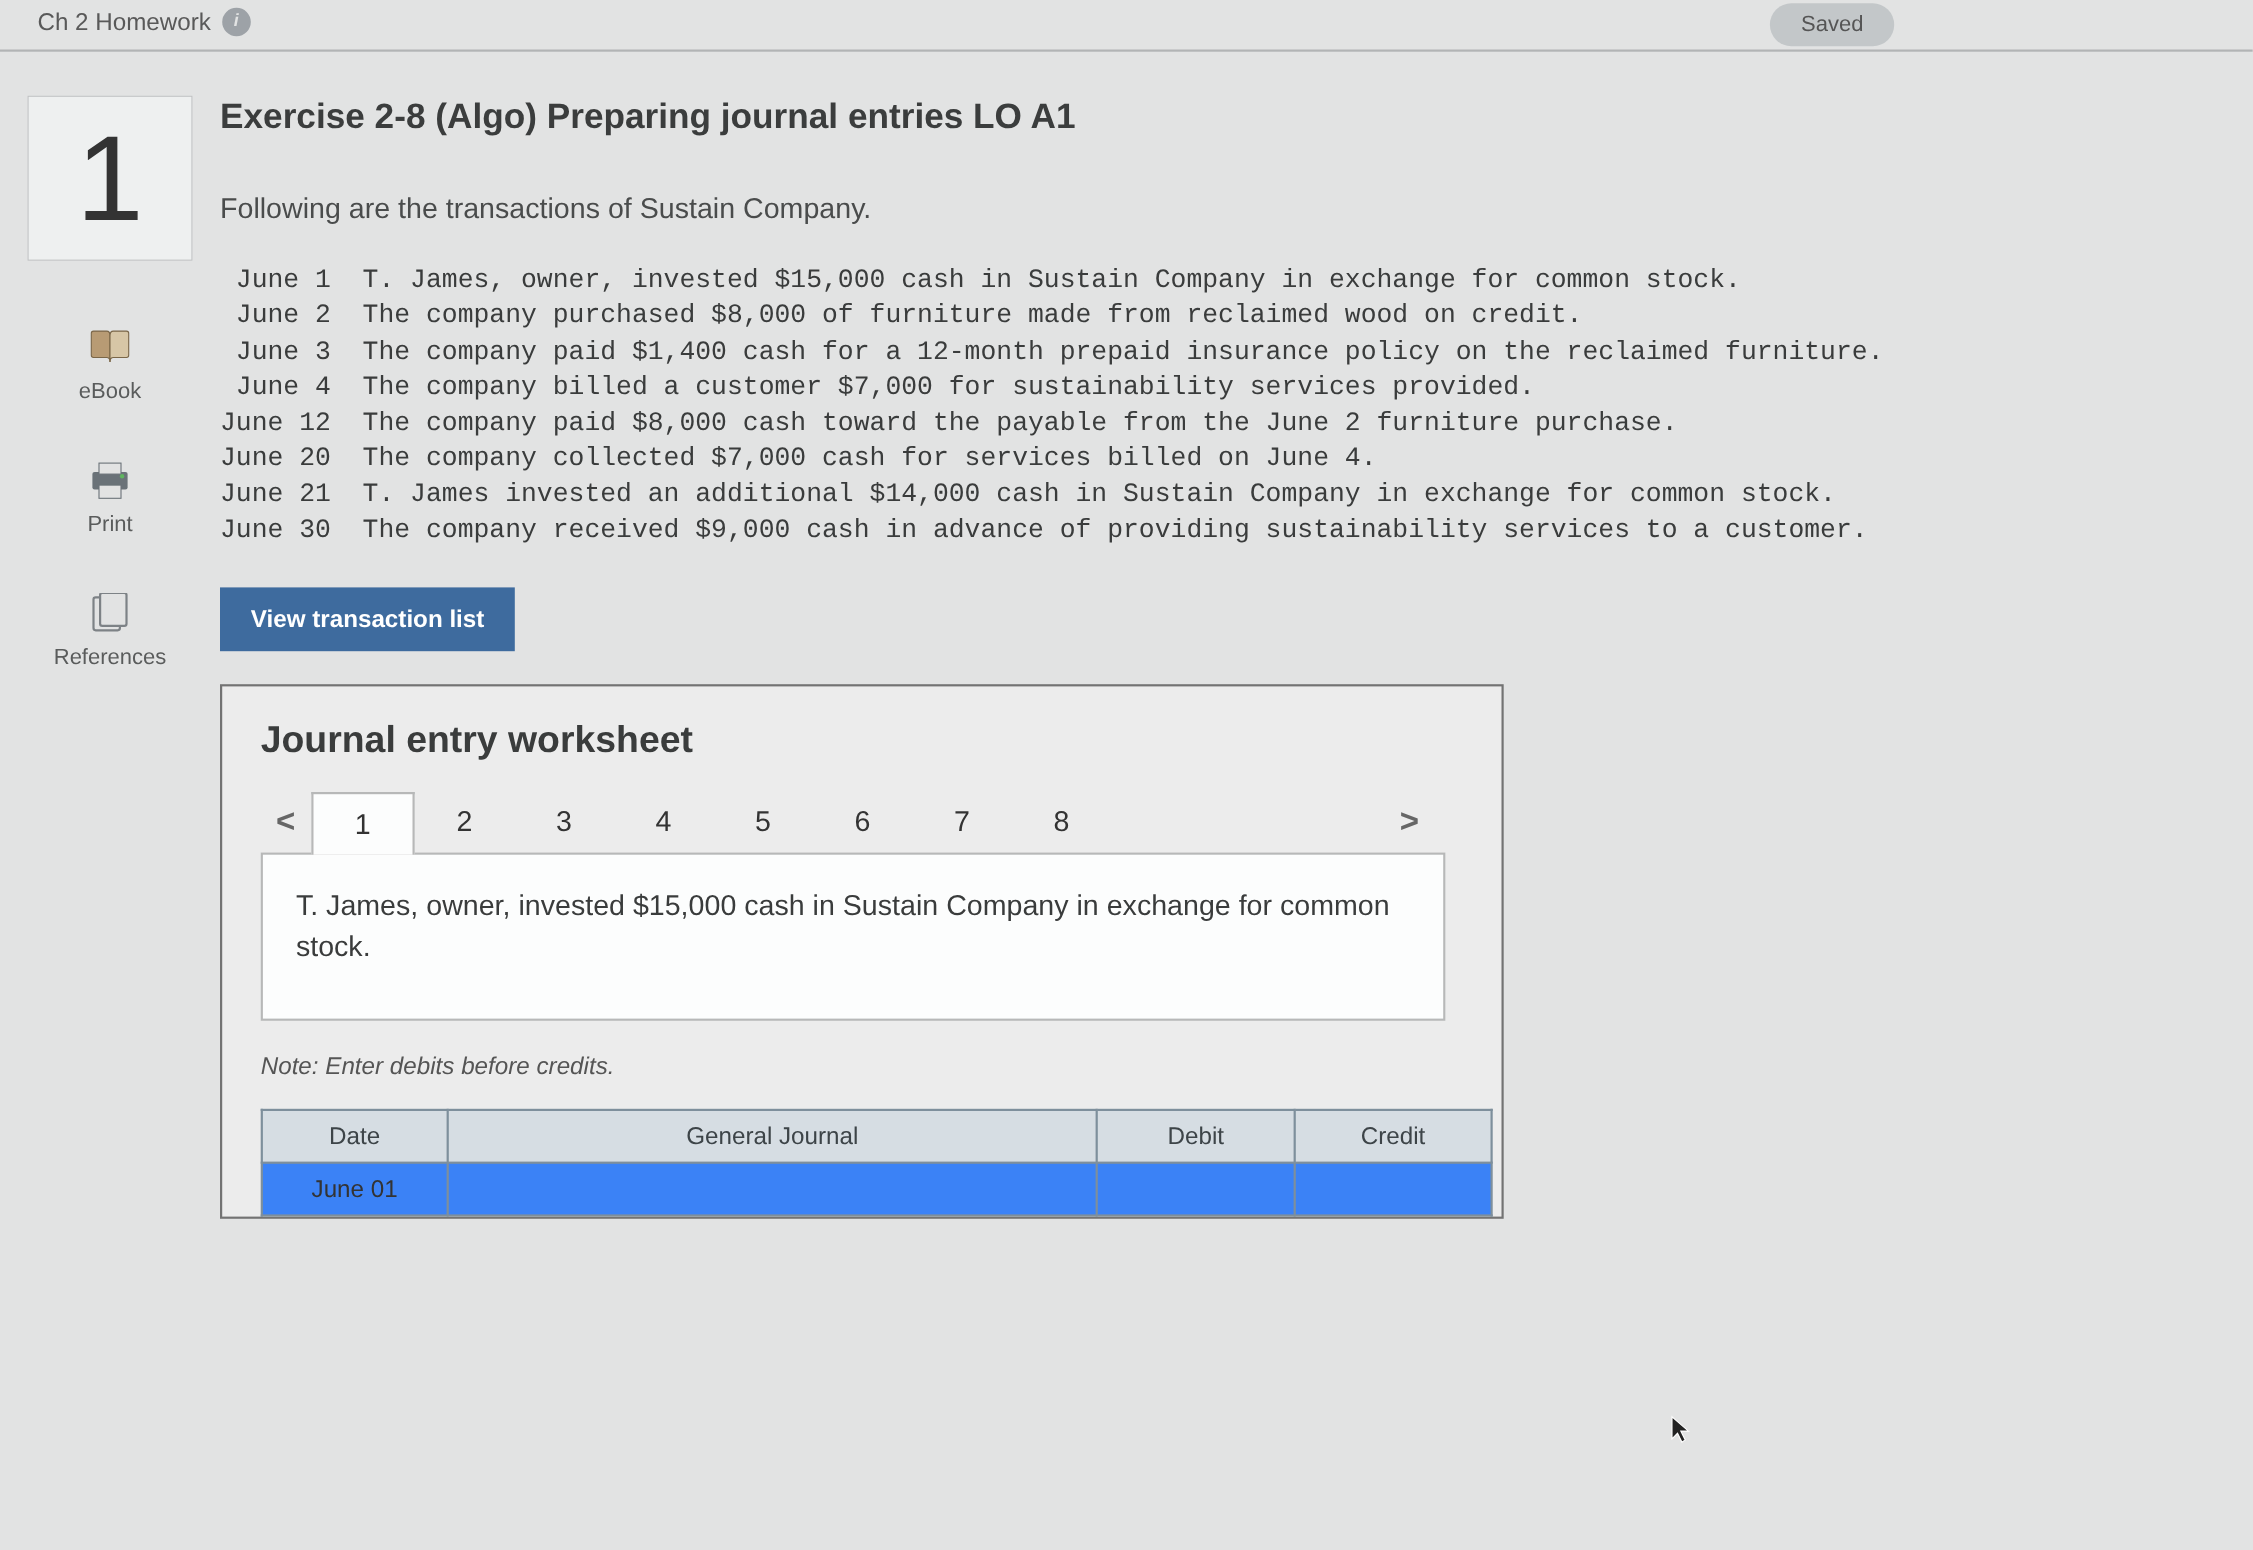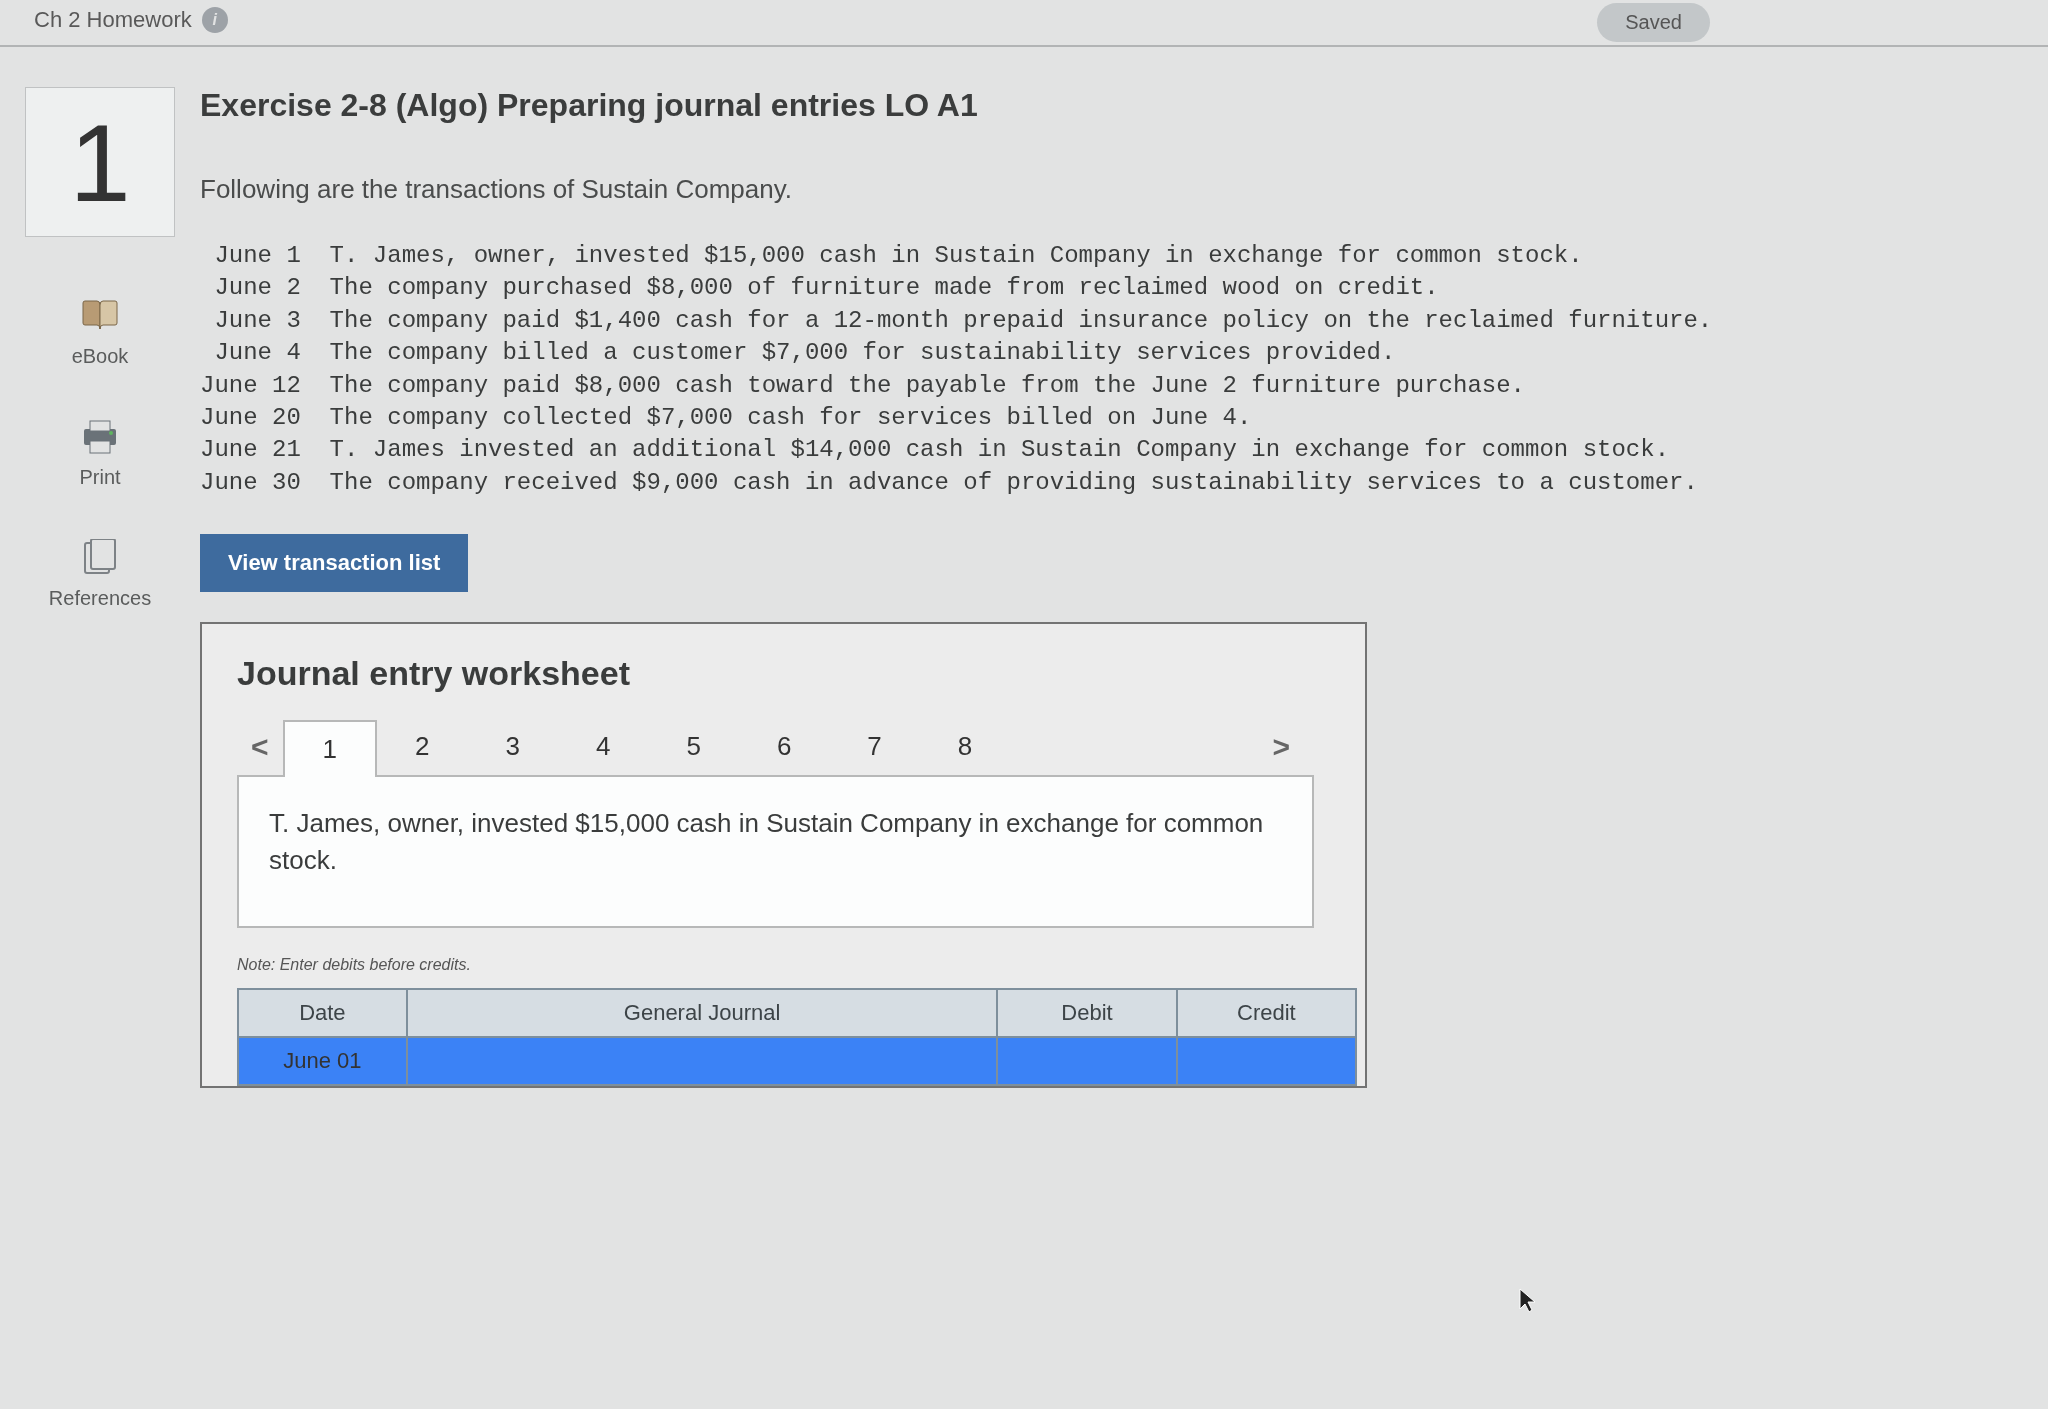--- a/index.html
+++ b/index.html
@@ -31,21 +31,21 @@
   border-radius: 50%;
   background: #9da2a7;
   color: #e2e3e3;
   font-style: italic;
   font-weight: bold;
   font-size: 16px;
   margin-left: 10px;
 }
 .saved-badge {
   position: absolute;
-  right: 338px;
+  right: 326px;
   top: 3px;
   background: #c3c7c9;
   color: #555;
   padding: 8px 28px;
   border-radius: 24px;
   font-size: 20px;
 }
 .divider {
   border: none;
   border-top: 2px solid #b2b4b5;
@@ -166,25 +166,25 @@
 }
 .entry-desc-box {
   background: #fcfdfd;
   border: 2px solid #b7b8b8;
   padding: 28px 30px 48px 30px;
   font-size: 26px;
   color: #3a3c3c;
   line-height: 1.4;
 }
 .note-text {
-  font-size: 16px;
+  font-size: 22px;
   font-style: italic;
   color: #555;
   margin-top: 28px;
-  margin-bottom: 14px;
+  margin-bottom: 26px;
 }
 .journal-table {
   border-collapse: collapse;
   width: 1120px;
 }
 .journal-table th, .journal-table td {
   border: 2px solid #7e8f9c;
   padding: 10px 14px;
   font-size: 22px;
   text-align: center;

